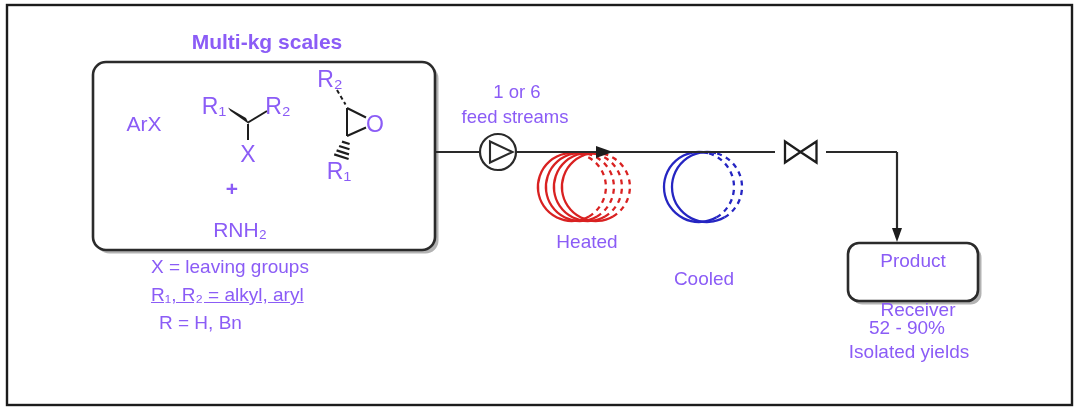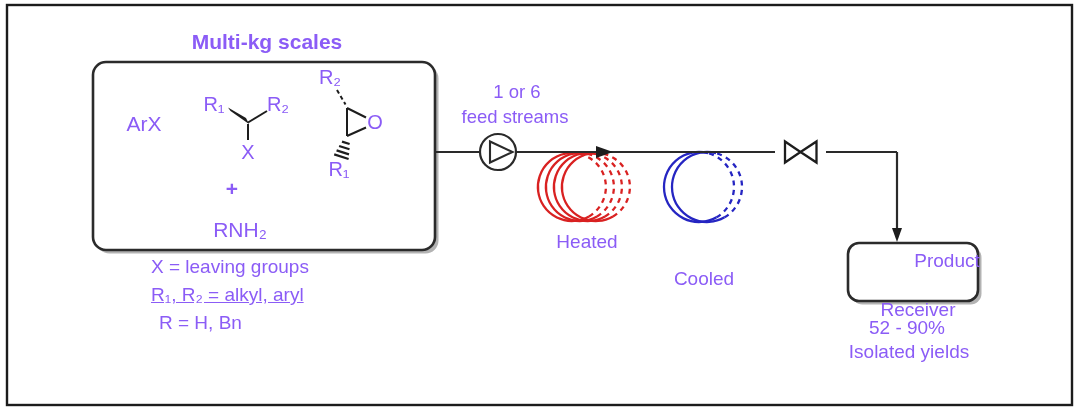--- a/index.html
+++ b/index.html
@@ -3,21 +3,21 @@
 <meta charset="utf-8">
 <style>
   html,body{margin:0;padding:0;background:#ffffff;}
   .stage{position:relative;width:1080px;height:415px;background:#ffffff;overflow:hidden;
          font-family:"Liberation Sans","DejaVu Sans",sans-serif;color:#8b5cf6;}
   svg.layer{position:absolute;left:0;top:0;}
   .t{position:absolute;white-space:nowrap;line-height:1.25;}
   .tc{text-align:center;}
   .bold{font-weight:bold;}
   .s21{font-size:21px;}
-  .s20{font-size:20px;}
+  .s20{font-size:23px;}
   .s19{font-size:19px;}
   .s18{font-size:18.5px;}
 </style>
 </head>
 <body>
 
 <div class="stage">
 
   <svg class="layer" width="1080" height="415" viewBox="0 0 1080 415">
 
@@ -109,19 +109,19 @@
   <div class="t s19" style="left:151px;top:283px;text-decoration:underline;">R₁, R₂ = alkyl, aryl</div>
   <div class="t s19" style="left:159px;top:311px;">R = H, Bn</div>
 
   <div class="t tc s18" style="left:447px;top:80px;width:140px;">1 or 6</div>
   <div class="t tc s19" style="left:537px;top:230px;width:100px;">Heated</div>
 
   <div class="t tc s18" style="left:445px;top:105px;width:140px;">feed streams</div>
   <div class="t tc s19" style="left:654px;top:230px;width:100px;margin-top:37px;">Cooled</div>
 
 
-  <div class="t tc s19" style="left:848px;top:249px;width:130px;padding-left:34px;">Product</div>
+  <div class="t tc s19" style="left:848px;top:249px;width:130px;">Product</div>
   <div class="t tc s19" style="left:848px;top:274px;width:140px;margin-top:24px;">Receiver</div>
 
   <div class="t tc s19" style="left:837px;top:316px;width:140px;">52 - 90%</div>
   <div class="t tc s19" style="left:829px;top:340px;width:160px;">Isolated yields</div>
 
 </div>
 
 </body></html>

